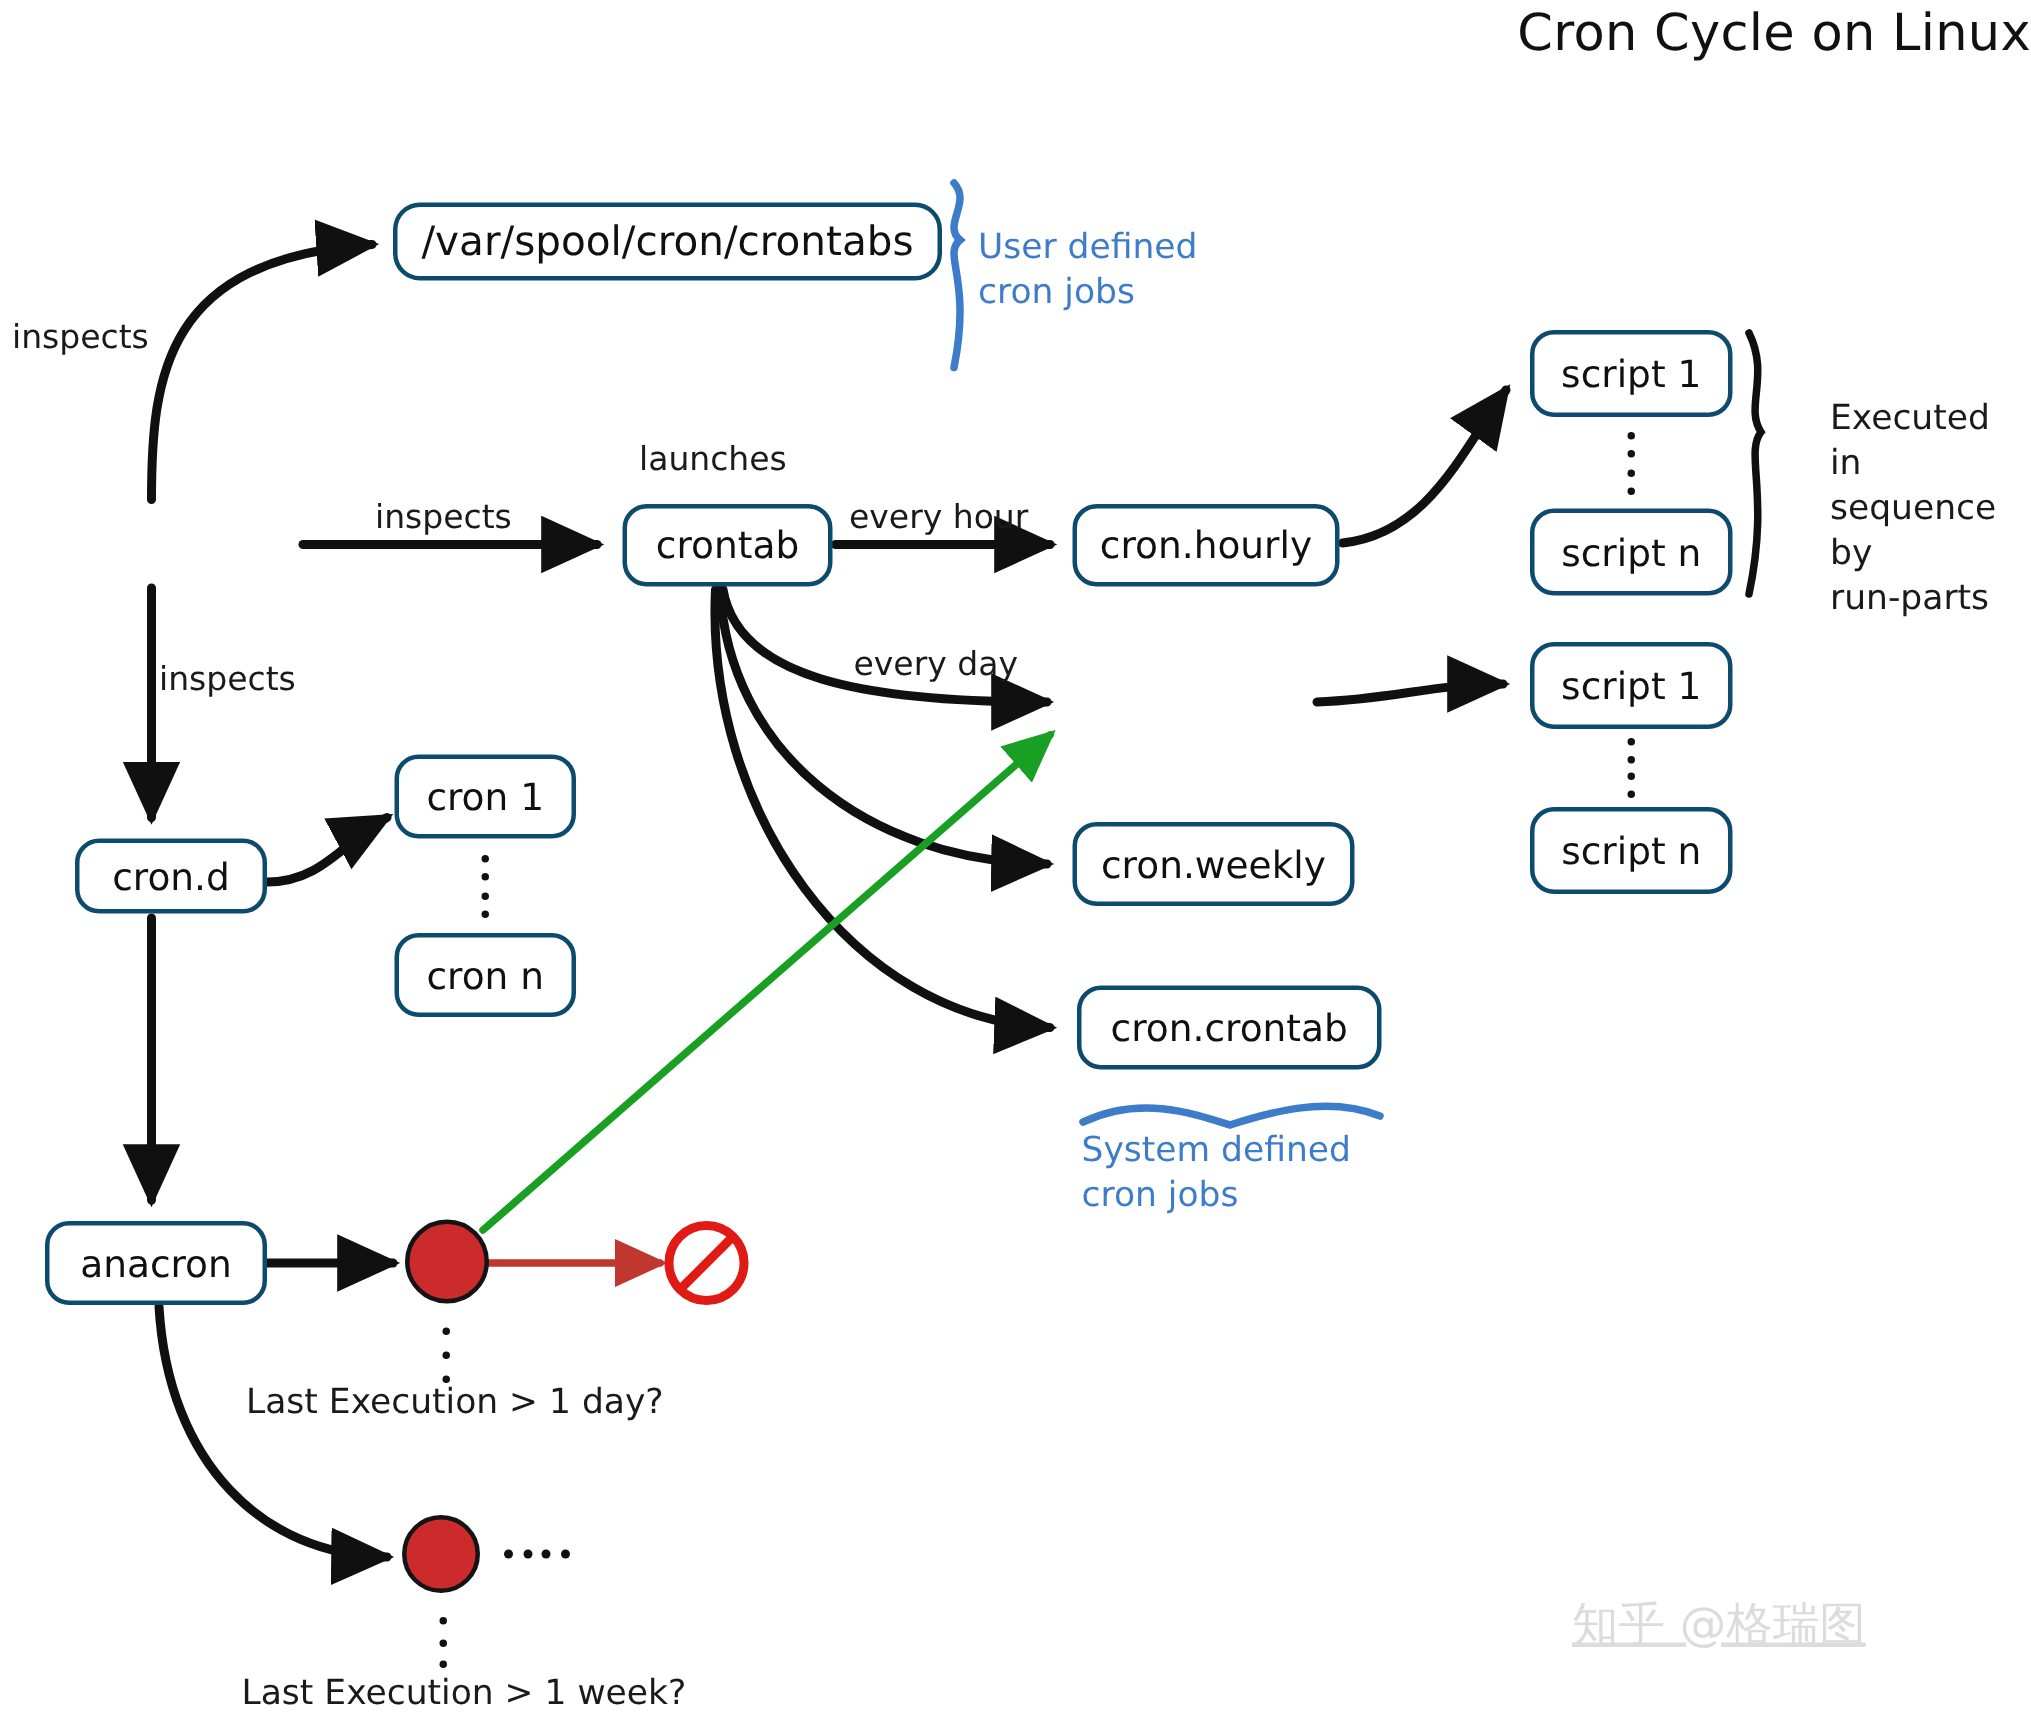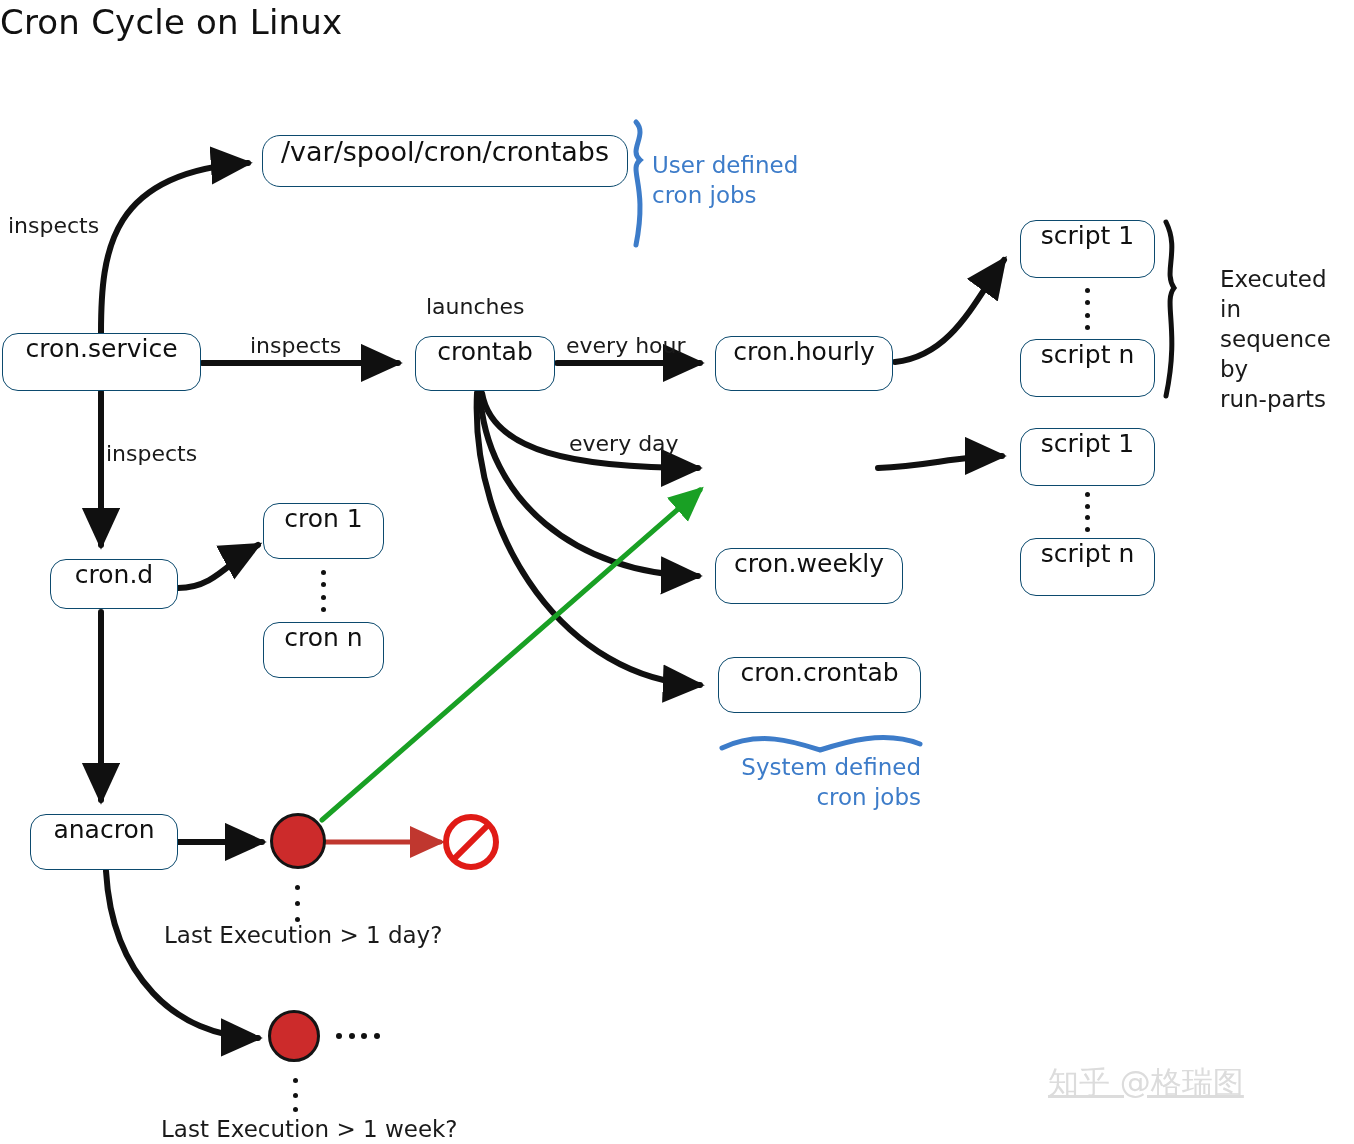--- a/index.html
+++ b/index.html
@@ -24,33 +24,34 @@
     top: 0;
     width: 1354px;
     height: 1144px;
     pointer-events: none;
   }
   .title {
     position: absolute;
     left: 0;
     top: 2px;
     width: 1354px;
-    text-align: left;
+    text-align: right;
     font-size: 34px;
     color: #111111;
     letter-spacing: 0.2px;
     font-family: "DejaVu Sans", "Liberation Sans", sans-serif;
   }
   .node {
     position: absolute;
     box-sizing: border-box;
-    border: 1px solid #0c4a6e;
+    border: 3px solid #0c4a6e;
     border-radius: 16px;
     background: #ffffff;
     display: flex;
+    align-items: center;
     justify-content: center;
     color: #101010;
     font-size: 25px;
     white-space: nowrap;
     z-index: 3;
   }
   .node.path-node {
     font-size: 27px;
     border-radius: 18px;
   }
@@ -207,23 +208,20 @@
 
     <path d="M722,748 C760,730 795,742 820,750 C845,742 884,730 920,744" fill="none" stroke="#3d7cc9" stroke-width="5" stroke-linecap="round"></path>
 
     <path d="M1166,222 C1180,250 1163,272 1174,288 C1163,302 1180,330 1166,396" fill="none" stroke="#101010" stroke-width="5" stroke-linecap="round"></path>
   </svg>
 
   <div class="node path-node" style="left:262px; top:135px; width:366px; height:52px;">
     <span>/var/spool/cron/crontabs</span>
   </div>
 
-  <div class="node" style="left:2px; top:333px; width:199px; height:58px;">
-    <span>cron.service</span>
-  </div>
 
   <div class="node" style="left:415px; top:336px; width:140px; height:55px;">
     <span>crontab</span>
   </div>
 
   <div class="node" style="left:50px; top:559px; width:128px; height:50px;">
     <span>cron.d</span>
   </div>
 
   <div class="node" style="left:263px; top:503px; width:121px; height:56px;">
@@ -275,21 +273,21 @@
 
   <div class="edge-label" style="left:426px; top:294px;">launches</div>
 
   <div class="edge-label" style="left:566px; top:333px;">every hour</div>
 
   <div class="edge-label" style="left:569px; top:431px;">every day</div>
 
   <div class="note" style="left:652px; top:150px;">User defined
 cron jobs</div>
 
-  <div class="note" style="left:721px; top:752px; width:200px; text-align:right;">System defined
+  <div class="note" style="left:721px; top:752px; width:200px; text-align:left;">System defined
 cron jobs</div>
 
   <div class="side-note" style="left:1187px; top:264px;margin-left:33px;">Executed in
 sequence by
 run-parts</div>
 
   <div class="dot-circle" style="left:270px; top:813px; width:56px; height:56px;"></div>
 
   <div class="dot-circle" style="left:268px; top:1010px; width:52px; height:52px;"></div>
 

